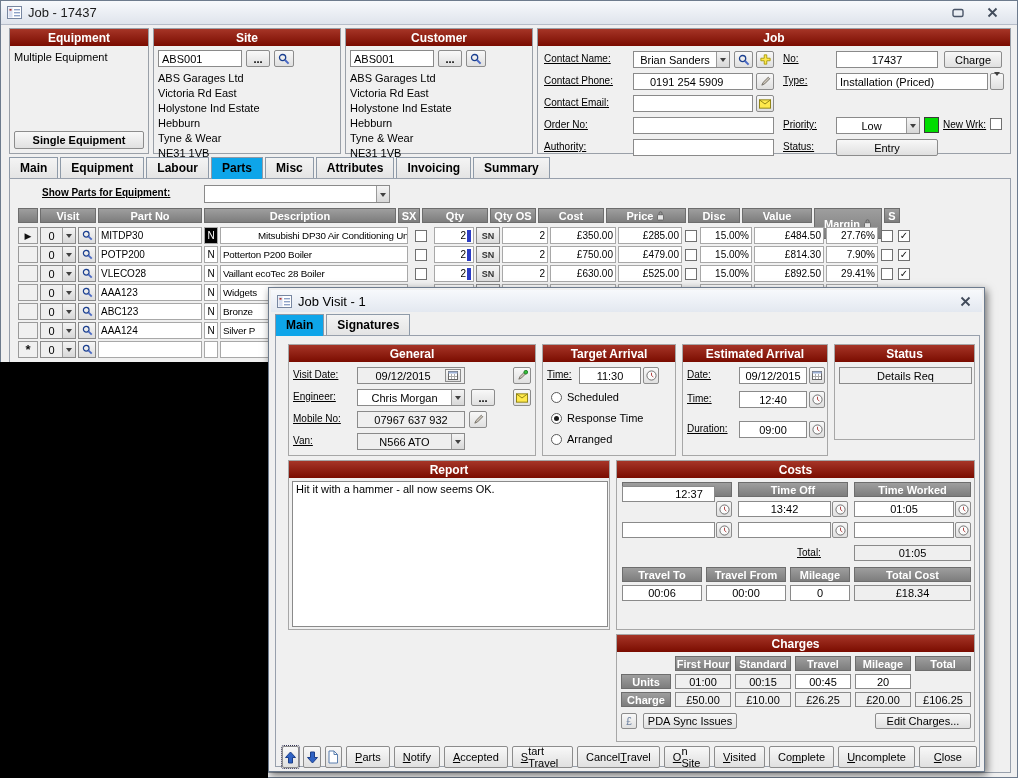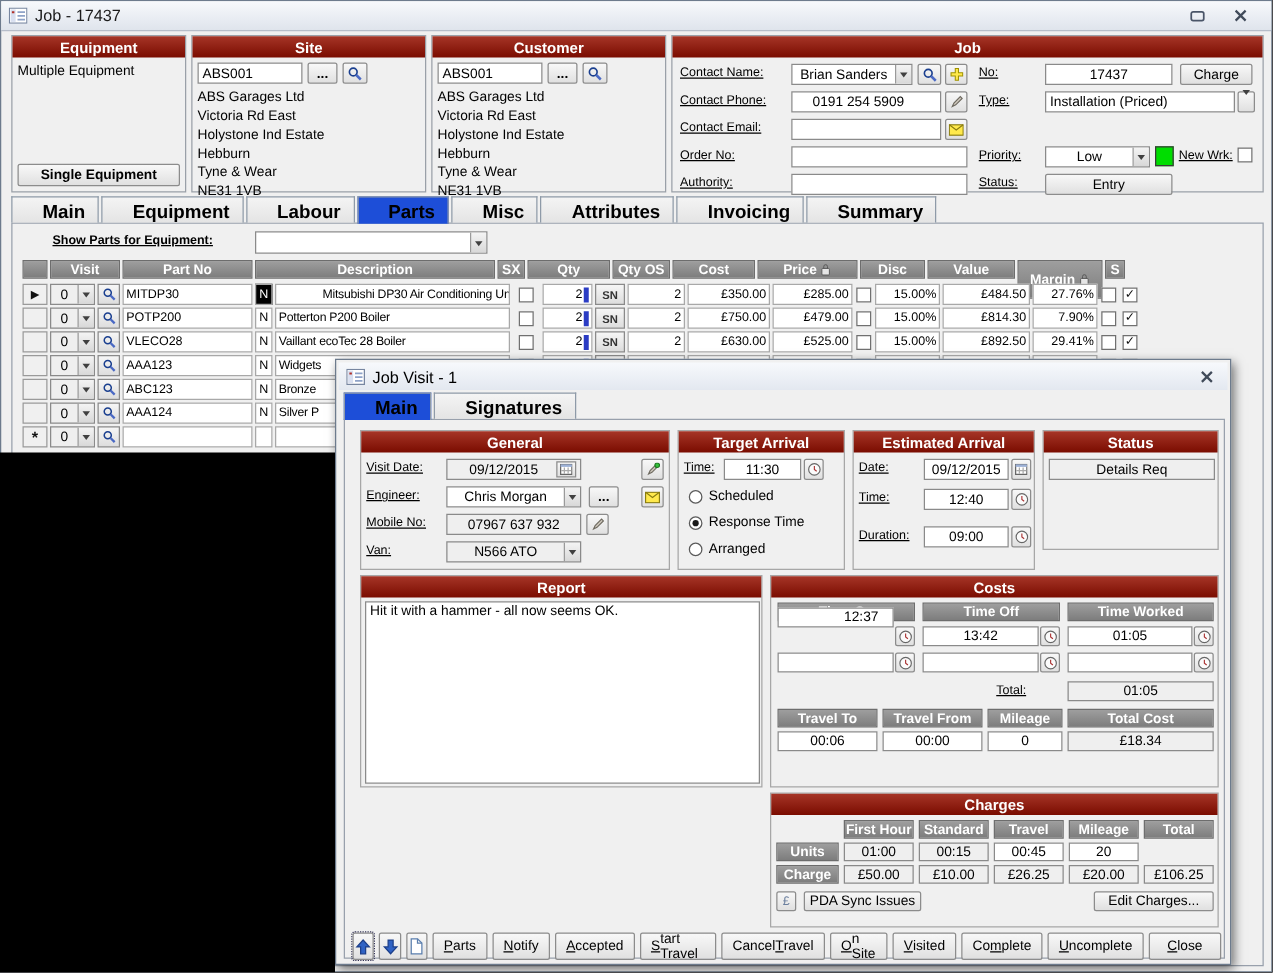--- a/index.html
+++ b/index.html
@@ -39,22 +39,22 @@
   .radio{width:11px;height:11px;border:1px solid #5a5a5a;border-radius:50%;background:#fff;
          display:inline-flex;align-items:center;justify-content:center;}
   .radio.sel:after{content:"";width:5px;height:5px;border-radius:50%;background:#1a1a1a;}
   .ghdr{background:linear-gradient(#9e9e9e,#7d7d7d);color:#fff;font-weight:bold;font-size:11px;
         display:flex;align-items:center;justify-content:center;border:1px solid #6d6d6d;}
   .addr{font-size:11px;line-height:15px;color:#000;}
 
   
   .tabs{position:absolute;display:flex;z-index:3;}
   .tab{border:1px solid #8e9aa8;border-bottom:none;background:linear-gradient(#f4f4f4,#e4e4e4);
-       font-size:15px;font-weight:bold;padding:3px 10px 2px 24px;margin-right:2px;height:21px;}
-  .tab.active{background:#1d4ed8;height:22px;position:relative;top:0px;z-index:4;}
+       font-size:12px;font-weight:bold;padding:3px 10px 2px 10px;margin-right:2px;height:21px;}
+  .tab.active{background:#0ea5e9;height:22px;position:relative;top:0px;z-index:4;}
   .tabframe{position:absolute;border:1px solid #98a0ac;background:#f0f0f0;}
 
   
   .grow{display:flex;gap:2px;height:17px;margin-top:2px;}
   .gcell{border:1px solid #a8a8a8;background:#fff;font-size:10px;display:flex;align-items:center;
          padding:0 2px;overflow:hidden;white-space:nowrap;height:17px;}
   .gsel{background:#f0f0f0;border:1px solid #9a9a9a;display:flex;align-items:center;justify-content:center;
         font-size:9px;color:#111;height:17px;}
   .gbtn{background:linear-gradient(#f6f6f6,#ddd);border:1px solid #8a8a8a;display:flex;align-items:center;
         justify-content:center;font-size:9px;font-weight:bold;color:#333;height:17px;}

